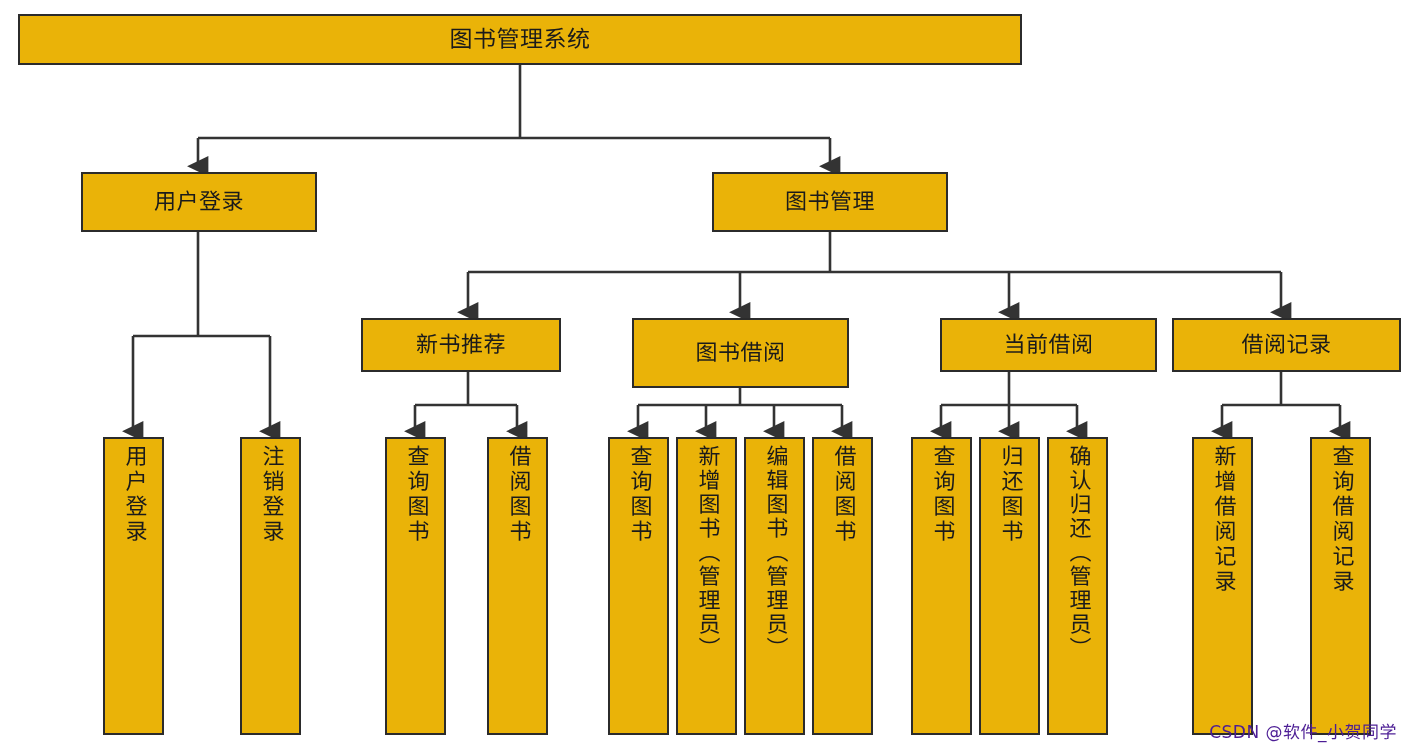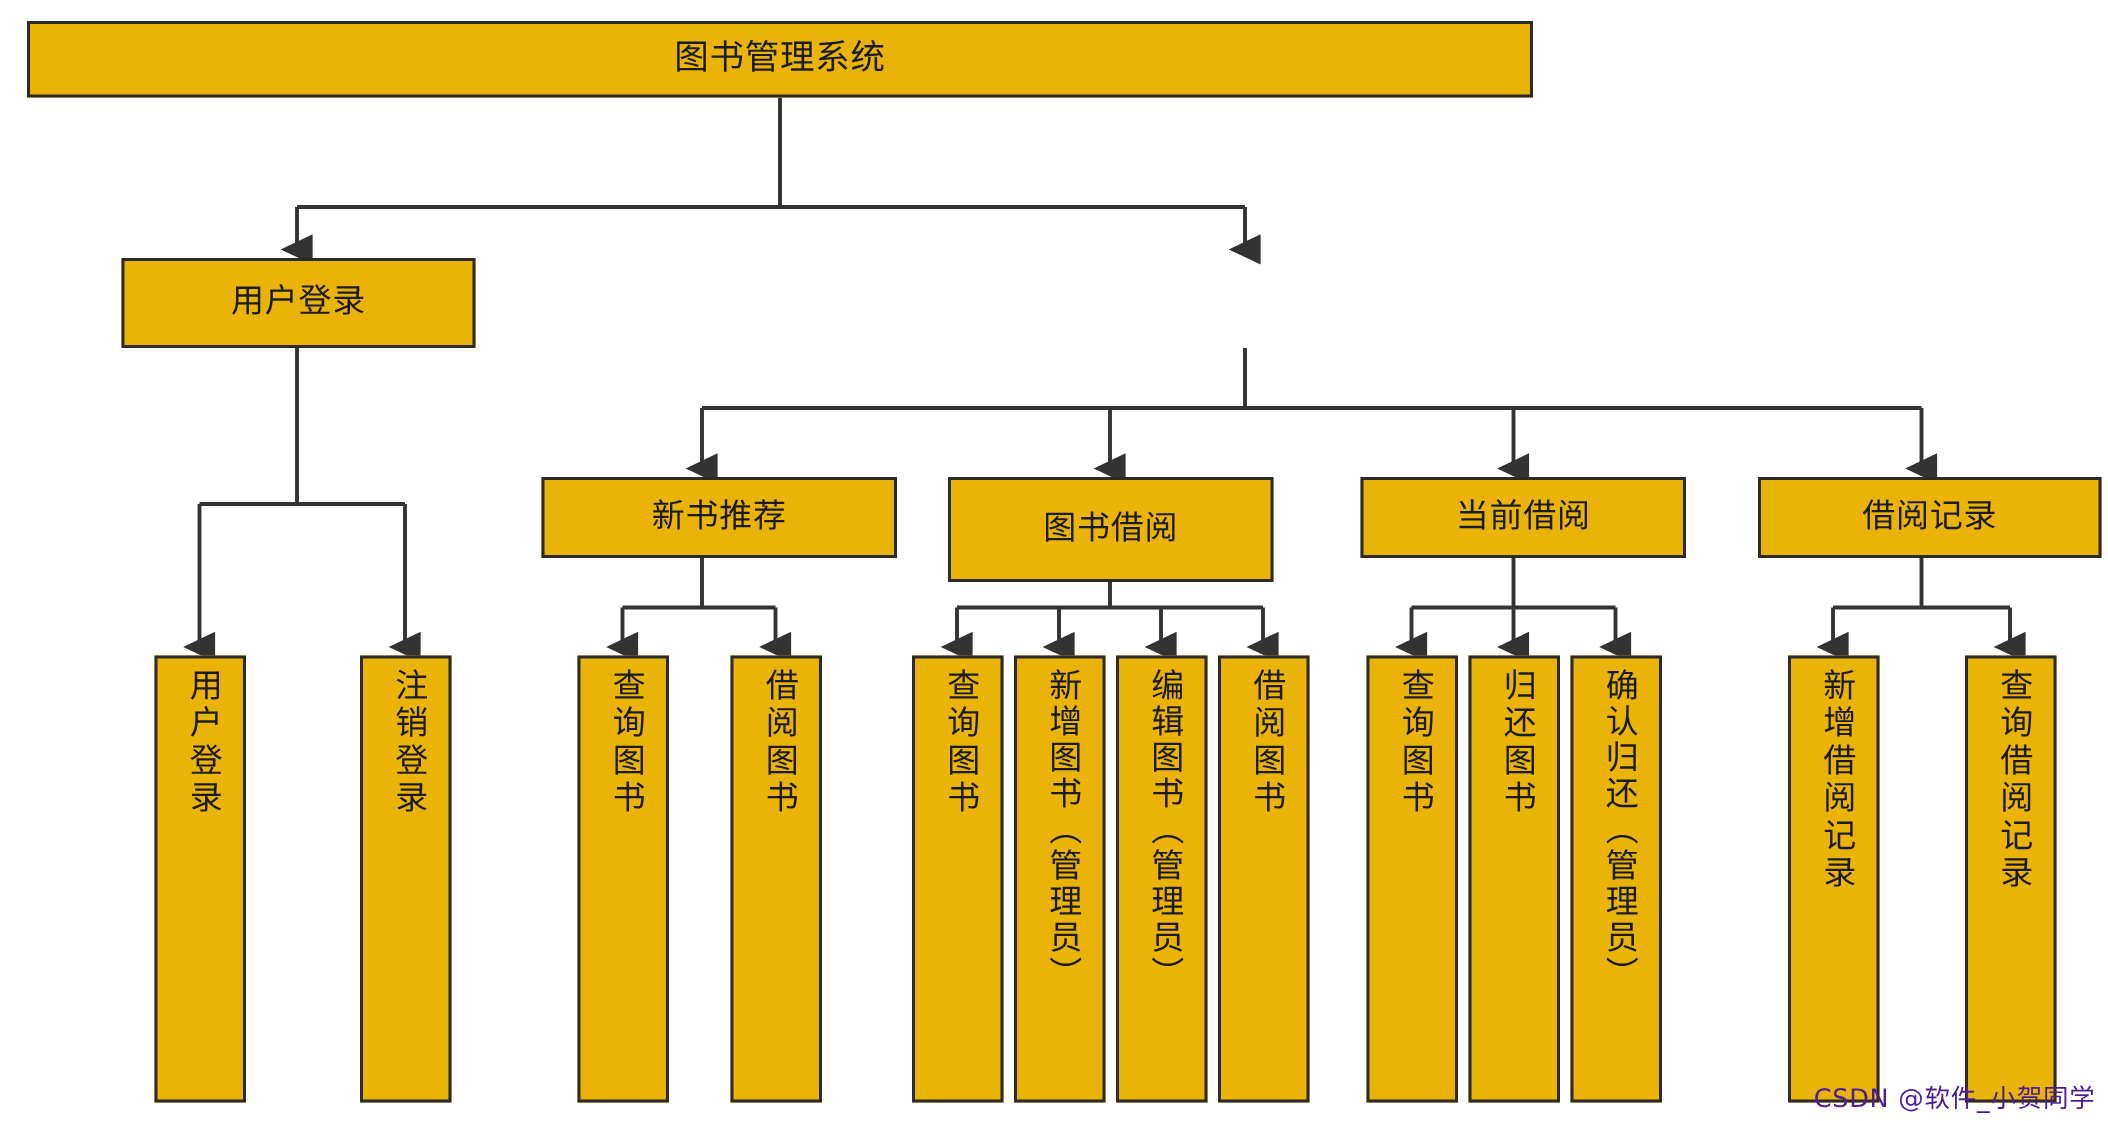--- a/index.html
+++ b/index.html
@@ -134,30 +134,33 @@
   </svg>
 
   <div class="node horiz root" style="left:18px; top:14px; width:1004px; height:51px;">
     <span class="node-label">图书管理系统</span>
   </div>
 
   <div class="node horiz" style="left:81px; top:172px; width:236px; height:60px;">
     <span class="node-label">用户登录</span>
   </div>
 
-
-  <div class="node horiz" style="left:361px; top:318px; width:237px; height:54px;">
+  <div class="node horiz" style="left:712px; top:172px; width:236px; height:60px;">
+    <span class="node-label">图书管理</span>
+  </div>
+
+  <div class="node horiz" style="left:361px; top:318px; width:200px; height:54px;">
     <span class="node-label">新书推荐</span>
   </div>
 
   <div class="node horiz" style="left:632px; top:318px; width:217px; height:70px;">
     <span class="node-label">图书借阅</span>
   </div>
 
-  <div class="node horiz" style="left:907px; top:318px; width:217px; height:54px;">
+  <div class="node horiz" style="left:940px; top:318px; width:217px; height:54px;">
     <span class="node-label">当前借阅</span>
   </div>
 
   <div class="node horiz" style="left:1172px; top:318px; width:229px; height:54px;">
     <span class="node-label">借阅记录</span>
   </div>
 
   <div class="node leaf" style="left:103px; top:437px; width:61px; height:298px;">
     <span class="node-label">用户登录</span>
   </div>

